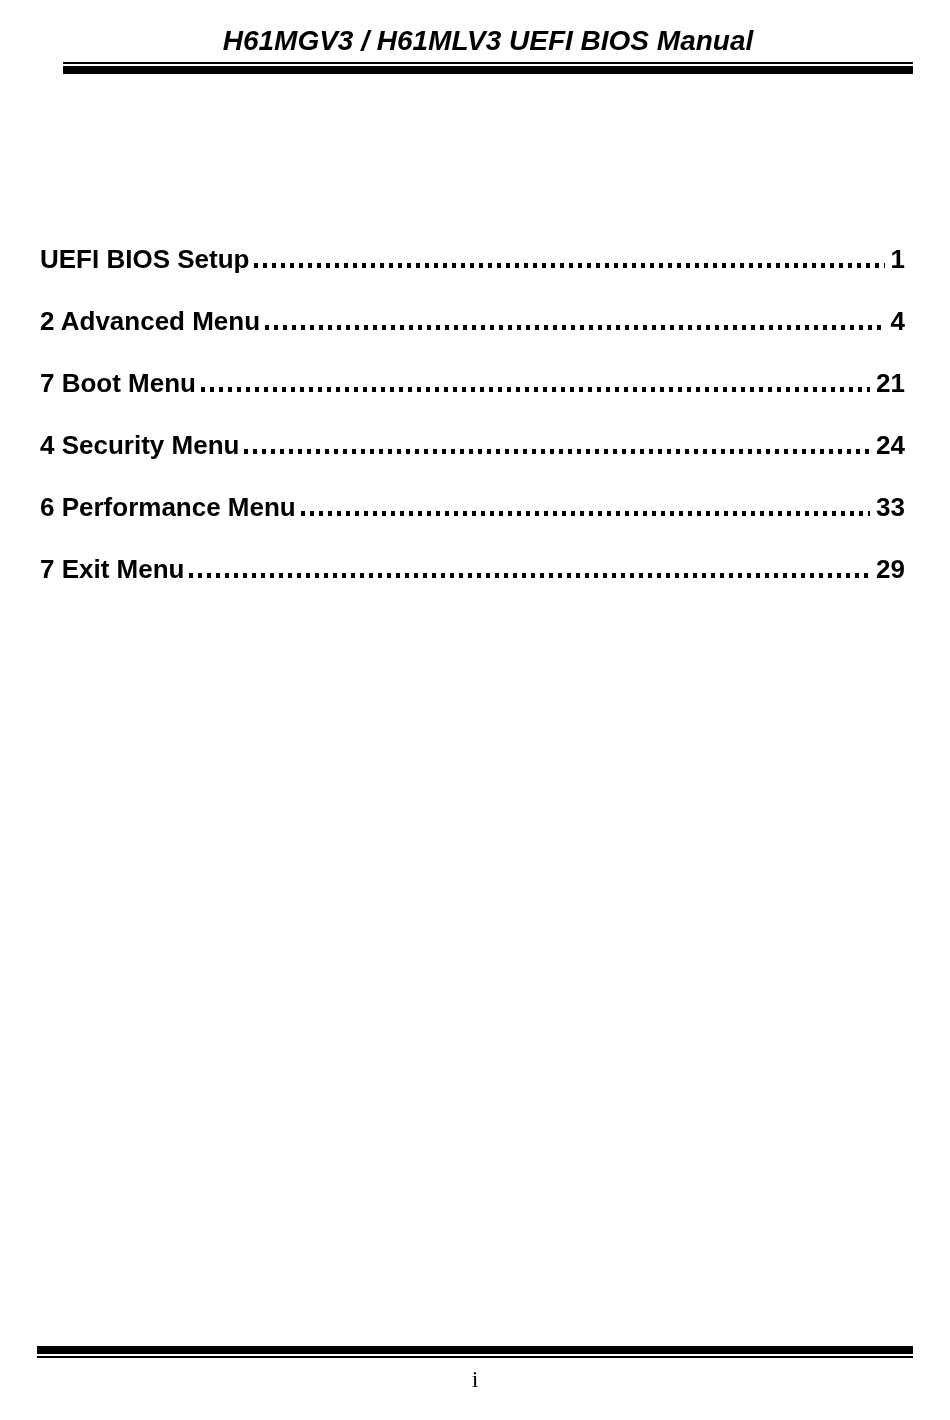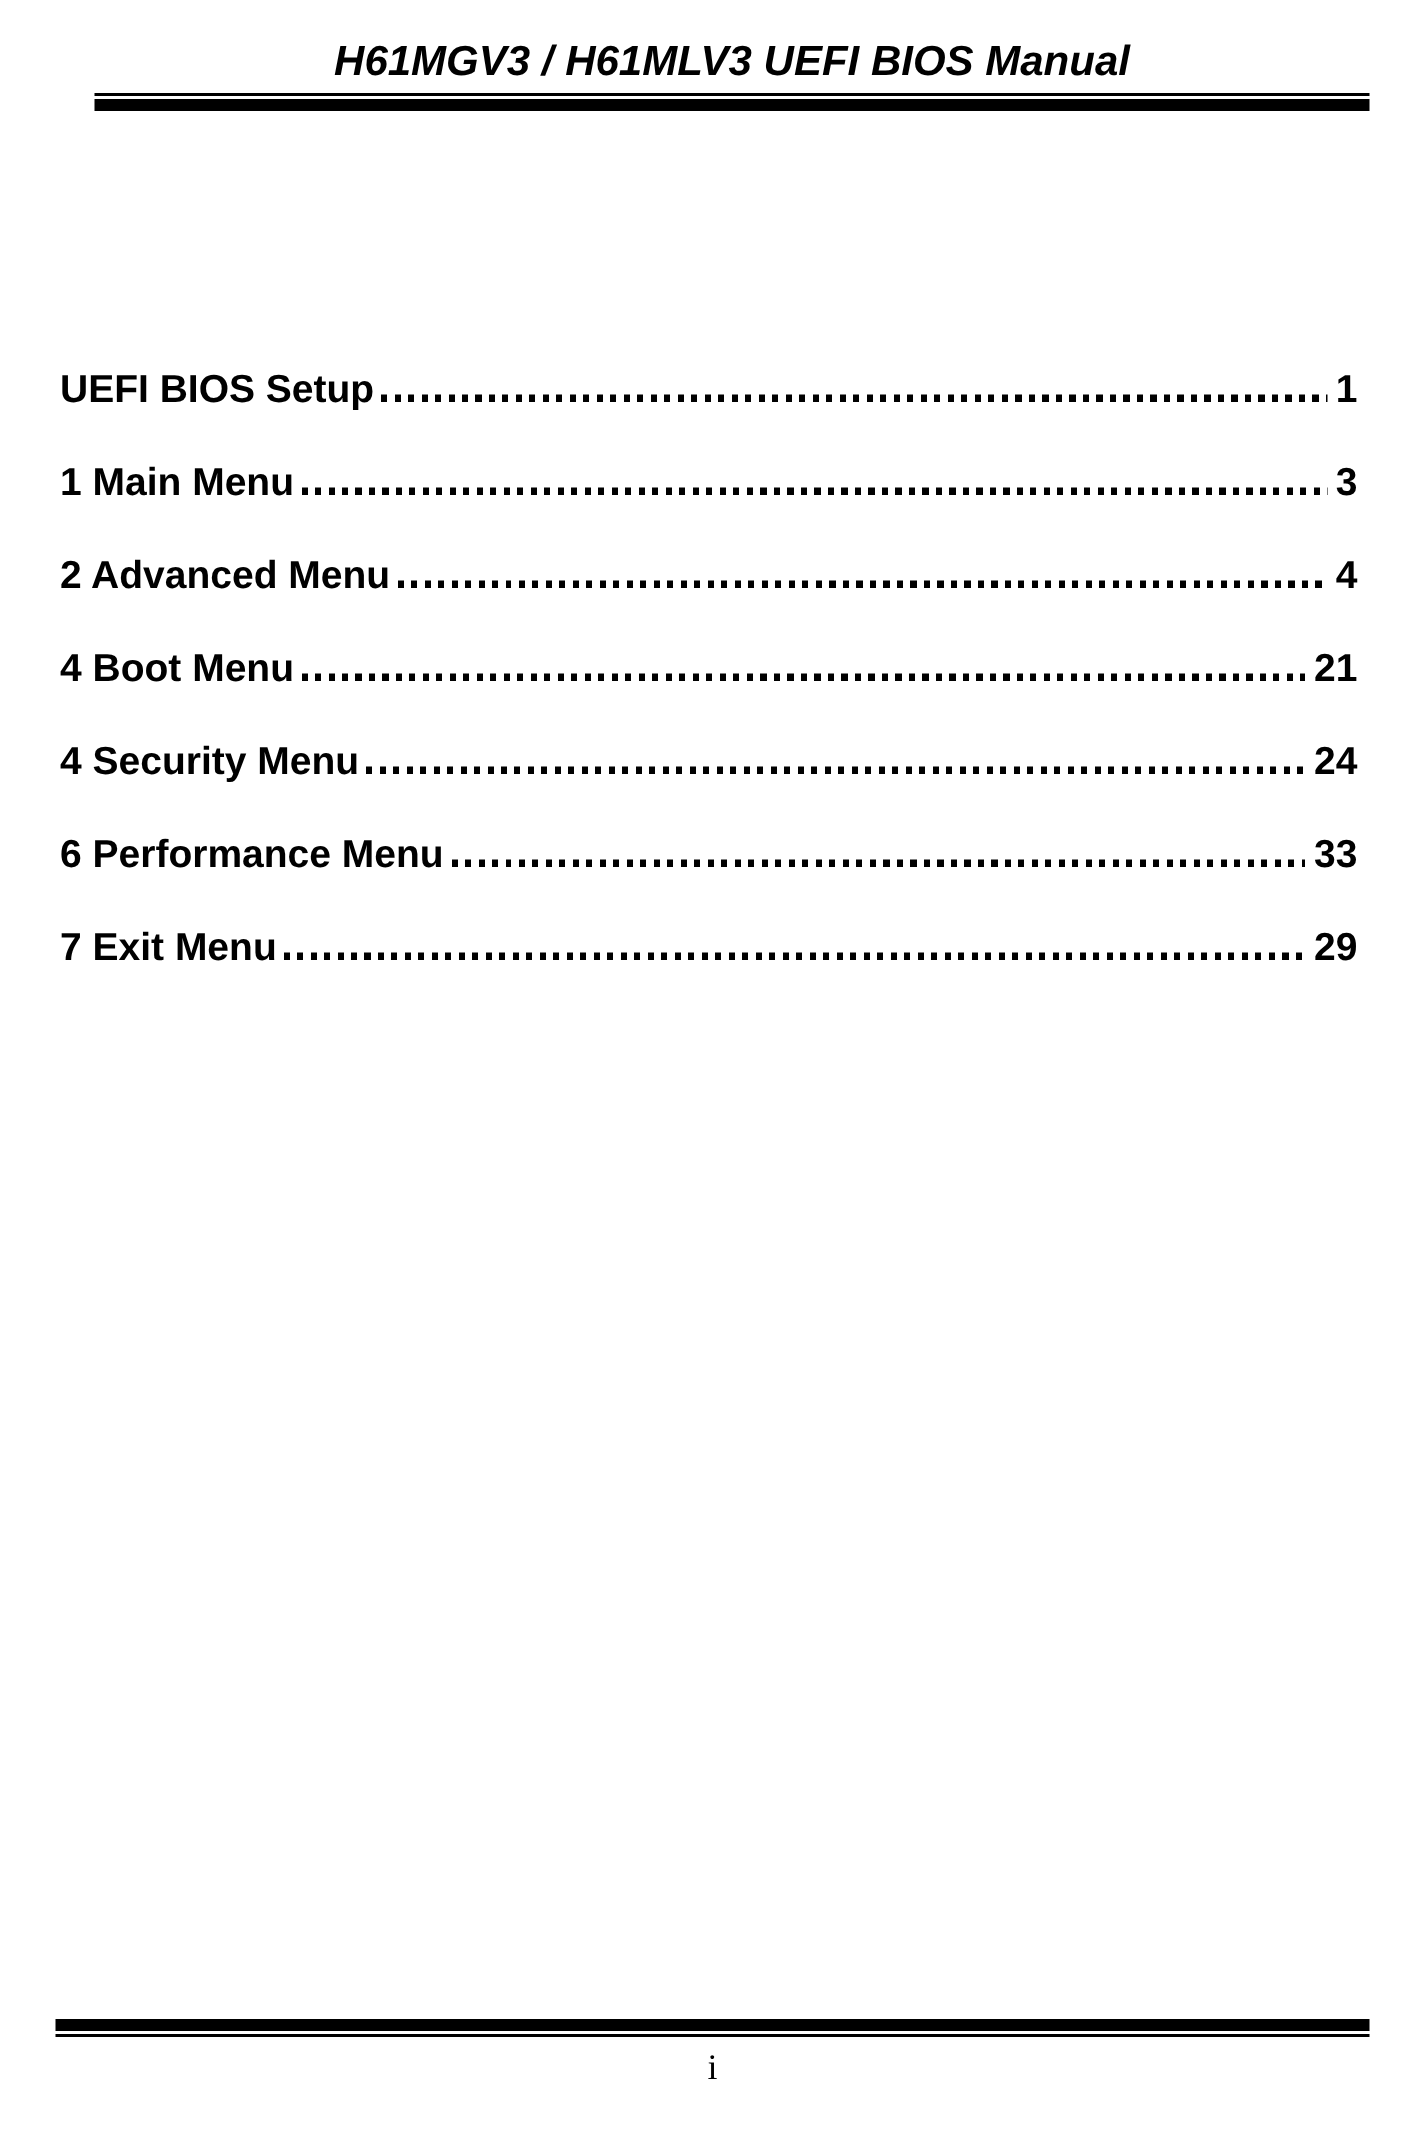--- a/index.html
+++ b/index.html
@@ -102,35 +102,30 @@
   </div>
 </div>
 
 <div class="toc" id="toc">
   <div class="toc-row">
     <span class="toc-label">UEFI BIOS Setup</span>
     <span class="toc-leader"></span>
     <span class="toc-page">1</span>
   </div>
 
-  <div class="toc-row">
-    <span class="toc-label">1 Main Menu</span>
-    <span class="toc-leader"></span>
-    <span class="toc-page">3</span>
-  </div>
 
   <div class="toc-row">
     <span class="toc-label">2 Advanced Menu</span>
     <span class="toc-leader"></span>
     <span class="toc-page">4</span>
   </div>
 
 
   <div class="toc-row">
-    <span class="toc-label">4 Boot Menu</span>
+    <span class="toc-label">7 Boot Menu</span>
     <span class="toc-leader"></span>
     <span class="toc-page">21</span>
   </div>
 
   <div class="toc-row">
     <span class="toc-label">4 Security Menu</span>
     <span class="toc-leader"></span>
     <span class="toc-page">24</span>
   </div>
 

